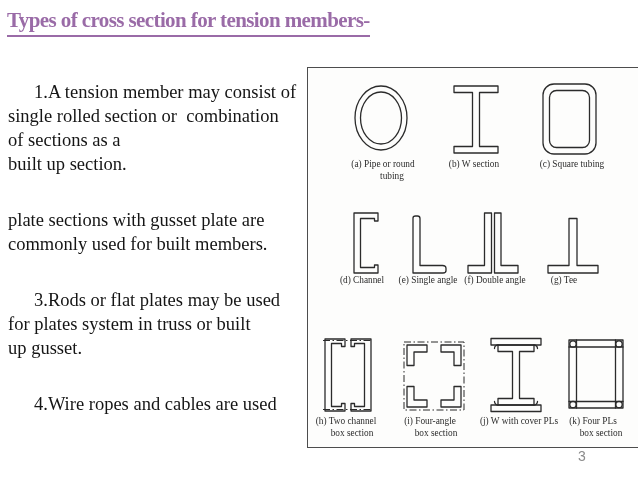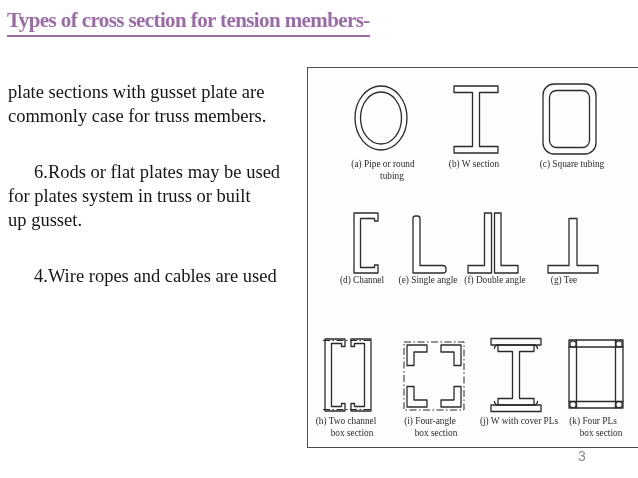--- a/index.html
+++ b/index.html
@@ -45,25 +45,31 @@
 </style>
 </head>
 <body>
 
 <div class="slide">
 
   <h1 class="title">Types of cross section for tension members-</h1>
 
   <div class="body-text">
     <div class="para">
-      <span class="line">plate sections with gusset plate are</span>
-      <span class="line">commonly case for truss members.</span>
+      <span class="line indent">1.A tension member may consist of</span>
+      <span class="line">single rolled section or  combination</span>
+      <span class="line">of sections as a</span>
+      <span class="line">built up section.</span>
     </div>
     <div class="para">
-      <span class="line indent">6.Rods or flat plates may be used</span>
+      <span class="line">plate sections with gusset plate are</span>
+      <span class="line">commonly used for built members.</span>
+    </div>
+    <div class="para">
+      <span class="line indent">3.Rods or flat plates may be used</span>
       <span class="line">for plates system in truss or built</span>
       <span class="line">up gusset.</span>
     </div>
     <div class="para">
       <span class="line indent">4.Wire ropes and cables are used</span>
     </div>
   </div>
 
   <div class="figure-box">
     <svg width="318" height="378" viewBox="0 0 318 378">

